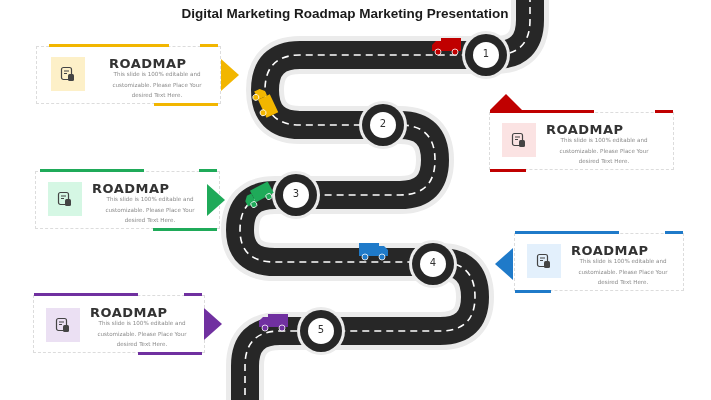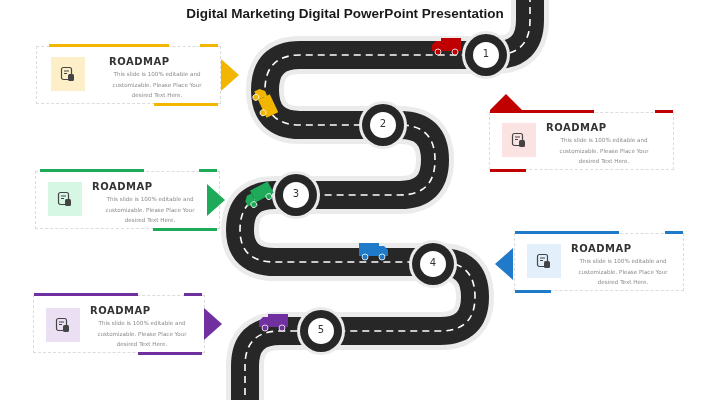--- a/index.html
+++ b/index.html
@@ -32,34 +32,34 @@
     .card .bar-bottom {
       position: absolute; bottom: -3px; height: 3px; right: 2px; width: 64px;
     }
     .card .icon-box {
       position: absolute; left: 14px; top: 10px; width: 34px; height: 34px;
       display: flex; align-items: center; justify-content: center;
     }
     .card .heading {
       position: absolute; left: 72px; top: 9px;
       font-family: "DejaVu Sans", sans-serif;
-      font-size: 10px; font-weight: bold; letter-spacing: 0.5px; color: #333;
+      font-size: 13px; font-weight: bold; letter-spacing: 0.5px; color: #333;
     }
     .card .desc {
       position: absolute; left: 62px; top: 22px; width: 116px;
       font-family: "DejaVu Sans", sans-serif;
       font-size: 5.6px; line-height: 10.5px; color: #8a8a8a;
       text-align: center;
     }
     .arrow { position: absolute; width: 0; height: 0; }
   </style>
 </head>
 <body>
 
-<div class="title">Digital Marketing Digital PowerPoint Presentation</div>
+<div class="title">Digital Marketing Roadmap Marketing Presentation</div>
 
 <svg class="road" width="711" height="400" viewBox="0 0 711 400">
   <defs>
     <path id="roadpath" d="M 530 -5 L 530 20 Q 530 55 495 55 L 300 55 Q 265 55 265 90 Q 265 125 300 125 L 400 125 Q 435 125 435 160 Q 435 195 400 195 L 275 195 Q 240 195 240 230 Q 240 262 275 262 L 440 262 Q 475 262 475 297 Q 475 331 440 331 L 280 331 Q 245 331 245 366 L 245 405" fill="none"></path>
   </defs>
 
   <use href="#roadpath" stroke="#ebebeb" stroke-width="38" fill="none" stroke-linecap="butt" stroke-linejoin="round"></use>
 
   <use href="#roadpath" stroke="#272727" stroke-width="28" fill="none" stroke-linecap="butt" stroke-linejoin="round"></use>
 

